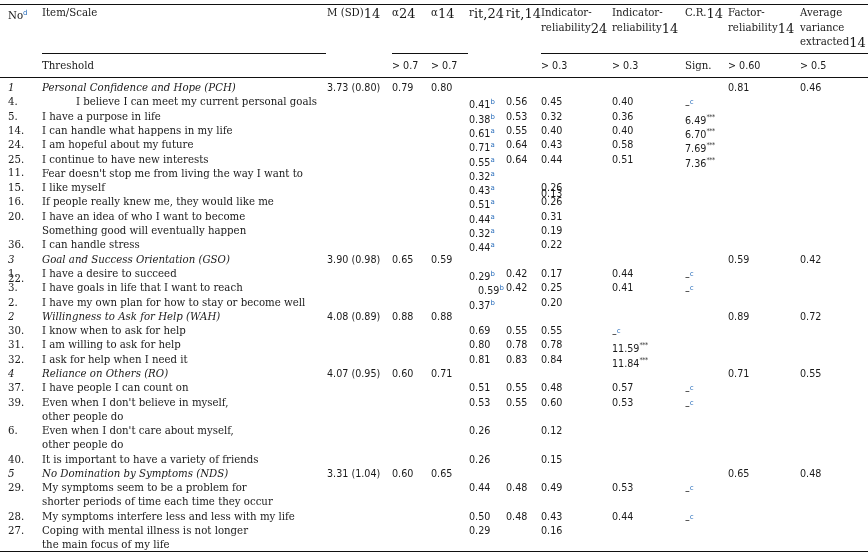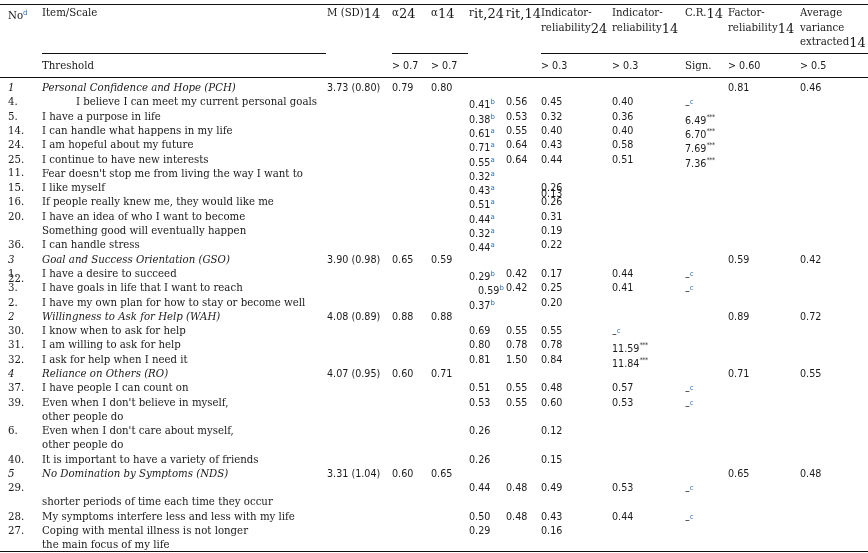--- a/index.html
+++ b/index.html
@@ -159,21 +159,21 @@
       <div class="cell sans" style="left: 612px; top: 324.1px;"><span>–</span><sup class="fn">c</sup></div>
       <div class="cell " style="left: 8px; top: 338.4px;"><span>31.</span></div>
       <div class="cell " style="left: 42px; top: 338.4px;"><span>I am willing to ask for help</span></div>
       <div class="cell sans" style="left: 469px; top: 338.4px;"><span>0.80</span></div>
       <div class="cell sans" style="left: 506px; top: 338.4px;"><span>0.78</span></div>
       <div class="cell sans" style="left: 541px; top: 338.4px;"><span>0.78</span></div>
       <div class="cell sans" style="left: 612px; top: 338.4px;"><span>11.59</span><sup class="st">***</sup></div>
       <div class="cell " style="left: 8px; top: 352.7px;"><span>32.</span></div>
       <div class="cell " style="left: 42px; top: 352.7px;"><span>I ask for help when I need it</span></div>
       <div class="cell sans" style="left: 469px; top: 352.7px;"><span>0.81</span></div>
-      <div class="cell sans" style="left: 506px; top: 352.7px;"><span>1.50</span></div>
+      <div class="cell sans" style="left: 506px; top: 352.7px;"><span>0.83</span></div>
       <div class="cell sans" style="left: 541px; top: 352.7px;"><span>0.84</span></div>
       <div class="cell sans" style="left: 612px; top: 352.7px;"><span>11.84</span><sup class="st">***</sup></div>
       <div class="cell it" style="left: 8px; top: 367px;"><span>4</span></div>
       <div class="cell it" style="left: 42px; top: 367px;"><span>Reliance on Others (RO)</span></div>
       <div class="cell sans" style="left: 327px; top: 367px;"><span>4.07 (0.95)</span></div>
       <div class="cell sans" style="left: 392px; top: 367px;"><span>0.60</span></div>
       <div class="cell sans" style="left: 431px; top: 367px;"><span>0.71</span></div>
       <div class="cell sans" style="left: 728px; top: 367px;"><span>0.71</span></div>
       <div class="cell sans" style="left: 800px; top: 367px;"><span>0.55</span></div>
       <div class="cell " style="left: 8px; top: 381.3px;"><span>37.</span></div>
@@ -199,21 +199,21 @@
       <div class="cell sans" style="left: 469px; top: 452.8px;"><span>0.26</span></div>
       <div class="cell sans" style="left: 541px; top: 452.8px;"><span>0.15</span></div>
       <div class="cell it" style="left: 8px; top: 467.1px;"><span>5</span></div>
       <div class="cell it" style="left: 42px; top: 467.1px;"><span>No Domination by Symptoms (NDS)</span></div>
       <div class="cell sans" style="left: 327px; top: 467.1px;"><span>3.31 (1.04)</span></div>
       <div class="cell sans" style="left: 392px; top: 467.1px;"><span>0.60</span></div>
       <div class="cell sans" style="left: 431px; top: 467.1px;"><span>0.65</span></div>
       <div class="cell sans" style="left: 728px; top: 467.1px;"><span>0.65</span></div>
       <div class="cell sans" style="left: 800px; top: 467.1px;"><span>0.48</span></div>
       <div class="cell " style="left: 8px; top: 481.4px;"><span>29.</span></div>
-      <div class="cell " style="left: 42px; top: 481.4px;"><br><span>shorter periods of time each time they occur</span></div>
+      <div class="cell " style="left: 42px; top: 481.4px;"><span>My symptoms seem to be a problem for</span><br><span>shorter periods of time each time they occur</span></div>
       <div class="cell sans" style="left: 469px; top: 481.4px;"><span>0.44</span></div>
       <div class="cell sans" style="left: 506px; top: 481.4px;"><span>0.48</span></div>
       <div class="cell sans" style="left: 541px; top: 481.4px;"><span>0.49</span></div>
       <div class="cell sans" style="left: 612px; top: 481.4px;"><span>0.53</span></div>
       <div class="cell sans" style="left: 685px; top: 481.4px;"><span>–</span><sup class="fn">c</sup></div>
       <div class="cell " style="left: 8px; top: 510px;"><span>28.</span></div>
       <div class="cell " style="left: 42px; top: 510px;"><span>My symptoms interfere less and less with my life</span></div>
       <div class="cell sans" style="left: 469px; top: 510px;"><span>0.50</span></div>
       <div class="cell sans" style="left: 506px; top: 510px;"><span>0.48</span></div>
       <div class="cell sans" style="left: 541px; top: 510px;"><span>0.43</span></div>

